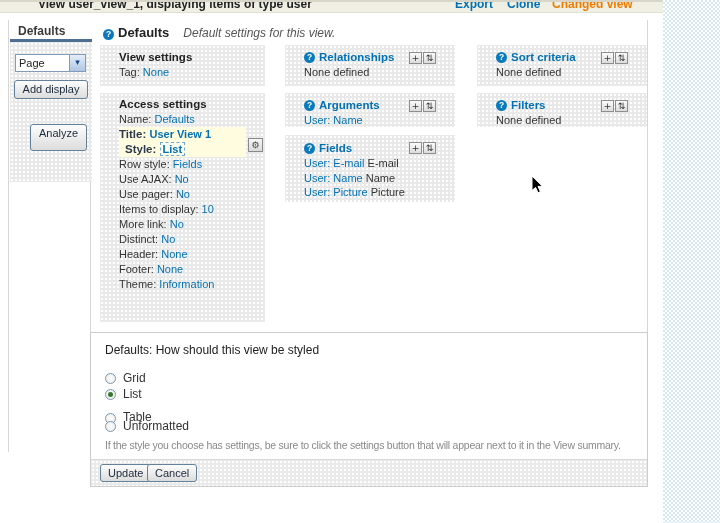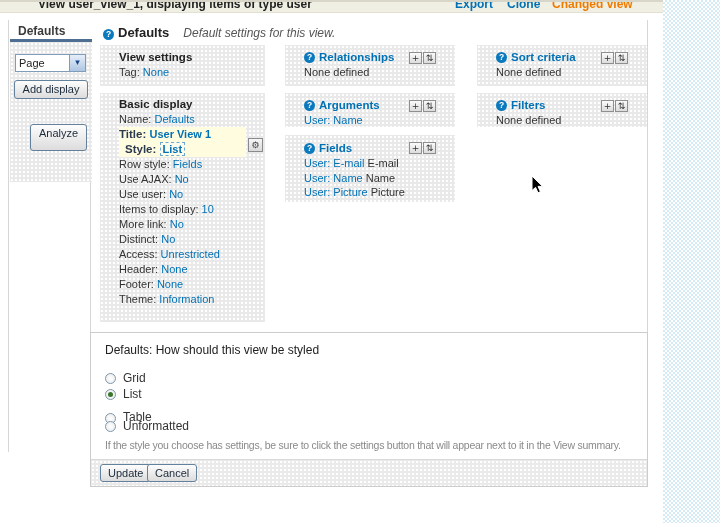--- a/index.html
+++ b/index.html
@@ -163,32 +163,31 @@
 
   <div class="sumbox dotted" style="left:100px;top:45px;width:165px;height:41px">
     <div class="hdr plain">View settings</div>
     <div class="bodyline">
       <span class="lbl">Tag:</span>
       <span class="setting-link">None</span>
     </div>
   </div>
 
   <div class="sumbox dotted" style="left:100px;top:93px;width:165px;height:229px;padding-top:4px">
-    <div class="hdr plain">Basic display</div>
+    <div class="hdr plain">Access settings</div>
     <div id="bs-rows">
         <div class="bs-row"><span class="lbl">Name: </span><span class="setting-link">Defaults</span></div>
         <div class="bs-row b hl"><span class="lbl">Title: </span><span class="setting-link">User View 1</span></div>
         <div class="bs-row b hl ind"><span class="lbl">Style: </span><span class="setting-link boxed">List</span></div>
         <div class="bs-row"><span class="lbl">Row style: </span><span class="setting-link">Fields</span></div>
         <div class="bs-row"><span class="lbl">Use AJAX: </span><span class="setting-link">No</span></div>
-        <div class="bs-row"><span class="lbl">Use user: </span><span class="setting-link">No</span></div>
+        <div class="bs-row"><span class="lbl">Use pager: </span><span class="setting-link">No</span></div>
         <div class="bs-row"><span class="lbl">Items to display: </span><span class="setting-link">10</span></div>
         <div class="bs-row"><span class="lbl">More link: </span><span class="setting-link">No</span></div>
         <div class="bs-row"><span class="lbl">Distinct: </span><span class="setting-link">No</span></div>
-        <div class="bs-row"><span class="lbl">Access: </span><span class="setting-link">Unrestricted</span></div>
         <div class="bs-row"><span class="lbl">Header: </span><span class="setting-link">None</span></div>
         <div class="bs-row"><span class="lbl">Footer: </span><span class="setting-link">None</span></div>
         <div class="bs-row"><span class="lbl">Theme: </span><span class="setting-link">Information</span></div>
       </div>
   </div>
   <div class="gear-btn">⚙</div>
 
   <div class="sumbox dotted" style="left:285px;top:45px;width:170px;height:41px">
     <div class="hdr">
       <span class="help-icon">?</span>

